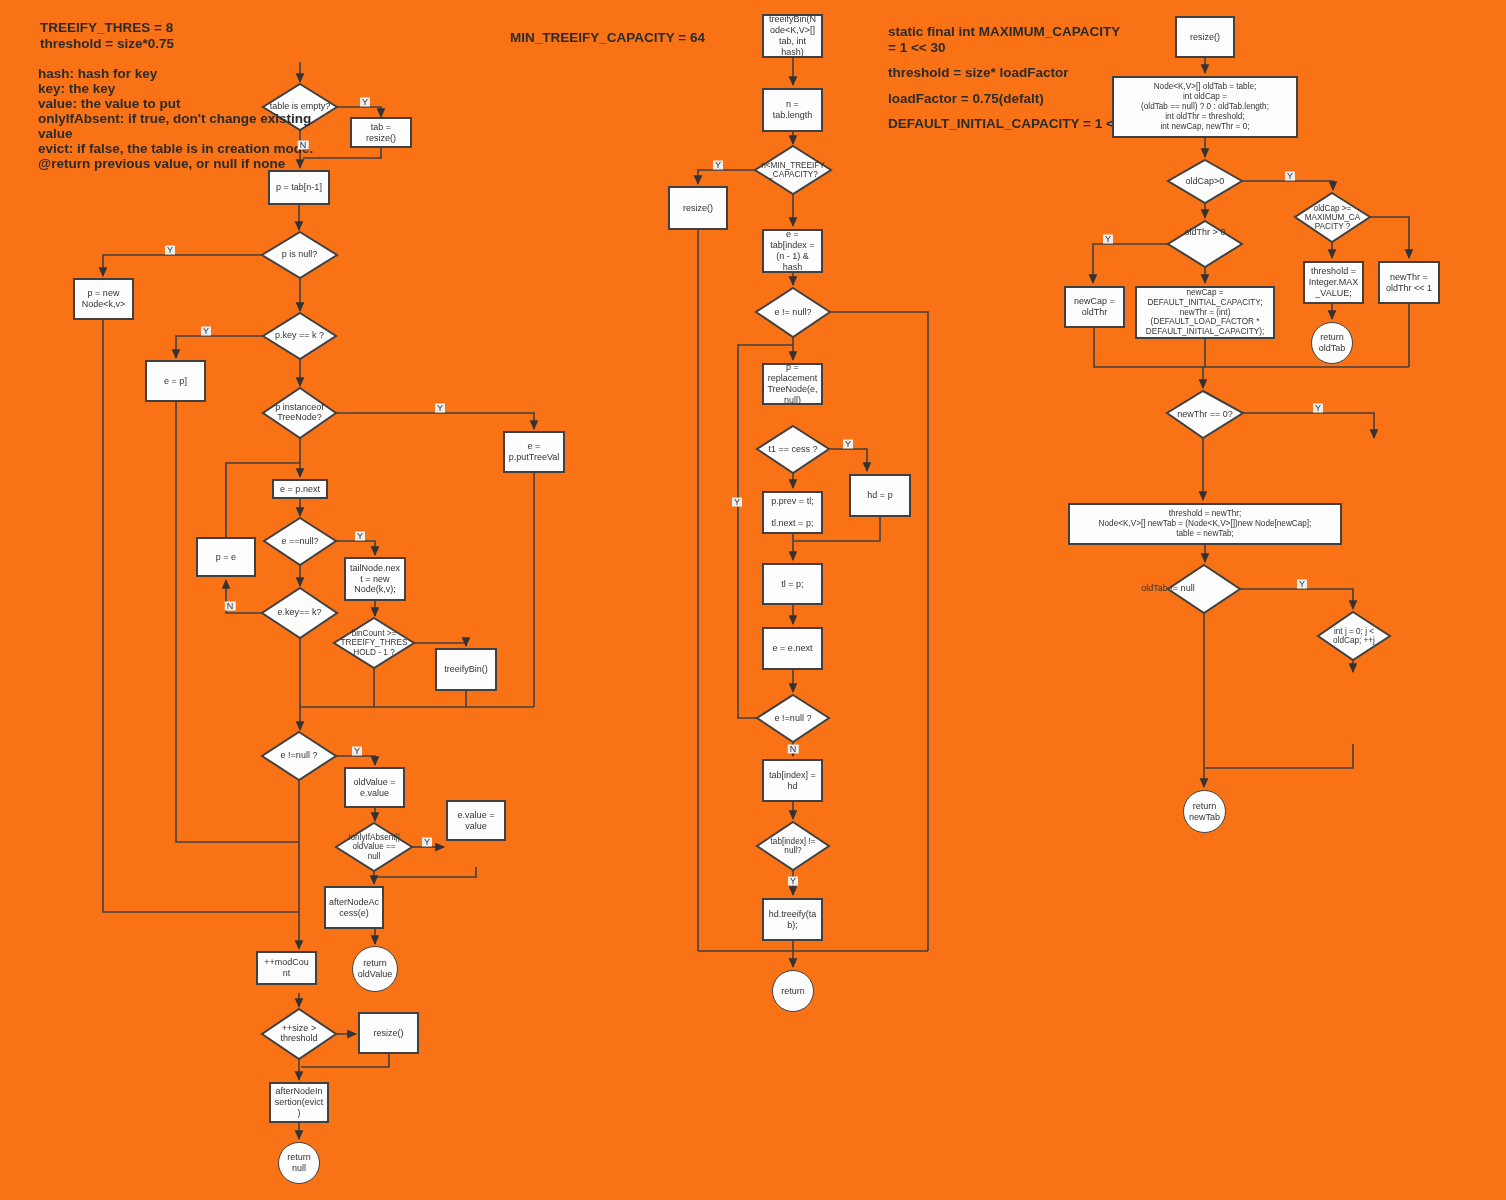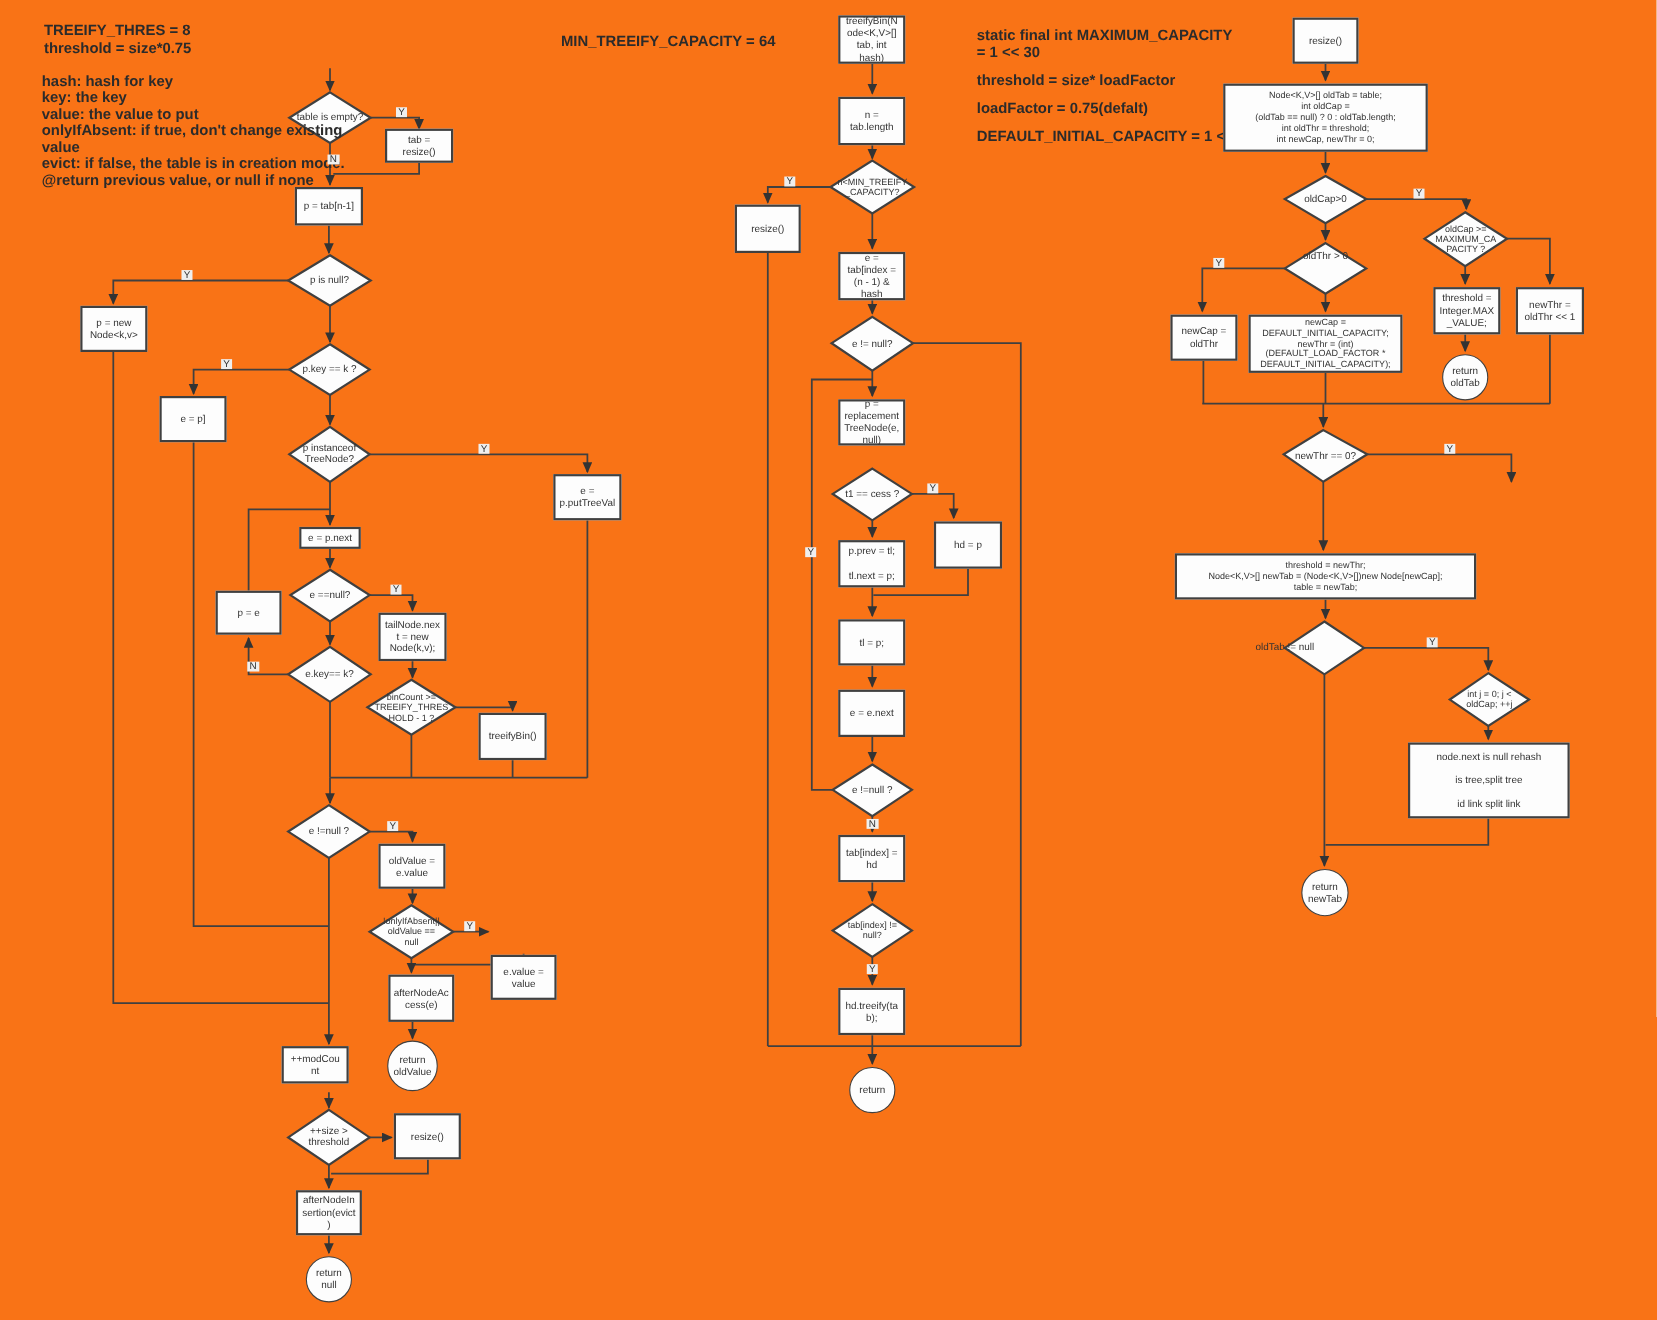--- a/index.html
+++ b/index.html
@@ -170,23 +170,23 @@
 <div class="n" style="left:503px;top:431px;width:62px;height:42px">e =
 p.putTreeVal</div>
 <div class="n" style="left:272px;top:479px;width:56px;height:20px">e = p.next</div>
 <div class="n" style="left:196px;top:537px;width:60px;height:40px">p = e</div>
 <div class="n" style="left:344px;top:557px;width:62px;height:44px">tailNode.nex
 t = new
 Node(k,v);</div>
 <div class="n" style="left:435px;top:648px;width:62px;height:43px">treeifyBin()</div>
 <div class="n" style="left:344px;top:767px;width:61px;height:41px">oldValue =
 e.value</div>
-<div class="n" style="left:446px;top:868px;width:60px;height:41px">e.value =
+<div class="n" style="left:446px;top:800px;width:60px;height:41px">e.value =
 value</div>
-<div class="n" style="left:353px;top:886px;width:60px;height:43px">afterNodeAc
+<div class="n" style="left:324px;top:886px;width:60px;height:43px">afterNodeAc
 cess(e)</div>
 <div class="n c" style="left:352px;top:946px;width:46px;height:46px">return
 oldValue</div>
 <div class="n" style="left:256px;top:951px;width:61px;height:34px">++modCou
 nt</div>
 <div class="n" style="left:358px;top:1012px;width:61px;height:42px">resize()</div>
 <div class="n" style="left:269px;top:1082px;width:60px;height:41px">afterNodeIn
 sertion(evict
 )</div>
 <div class="n c" style="left:278px;top:1142px;width:42px;height:42px">return
@@ -260,25 +260,20 @@
 <div class="n" style="left:1064px;top:286px;width:61px;height:42px">newCap =
 oldThr</div>
 <div class="n sm" style="left:1135px;top:286px;width:140px;height:53px">newCap =
 DEFAULT_INITIAL_CAPACITY;
 newThr = (int)
 (DEFAULT_LOAD_FACTOR *
 DEFAULT_INITIAL_CAPACITY);</div>
 <div class="n sm" style="left:1068px;top:503px;width:274px;height:42px">threshold = newThr;
 Node&lt;K,V&gt;[] newTab = (Node&lt;K,V&gt;[])new Node[newCap];
 table = newTab;</div>
-<div class="n" style="left:1280px;top:675px;width:147px;height:69px">node.next is null rehash
-
-is tree,split tree
-
-id link split link</div>
 <div class="n c" style="left:1183px;top:790px;width:43px;height:43px">return
 newTab</div>
 
 <div class="d" style="left:1168px;top:160px;width:74px;height:43px">oldCap&gt;0</div>
 <div class="d sm" style="left:1295px;top:193px;width:75px;height:49px">oldCap &gt;=
 MAXIMUM_CA
 PACITY ?</div>
 <div class="d" style="left:1168px;top:210px;width:74px;height:46px">oldThr &gt; 0</div>
 <div class="d" style="left:1167px;top:391px;width:76px;height:47px">newThr == 0?</div>
 <div class="d" style="left:1132px;top:565px;width:72px;height:48px">oldTab != null</div>

